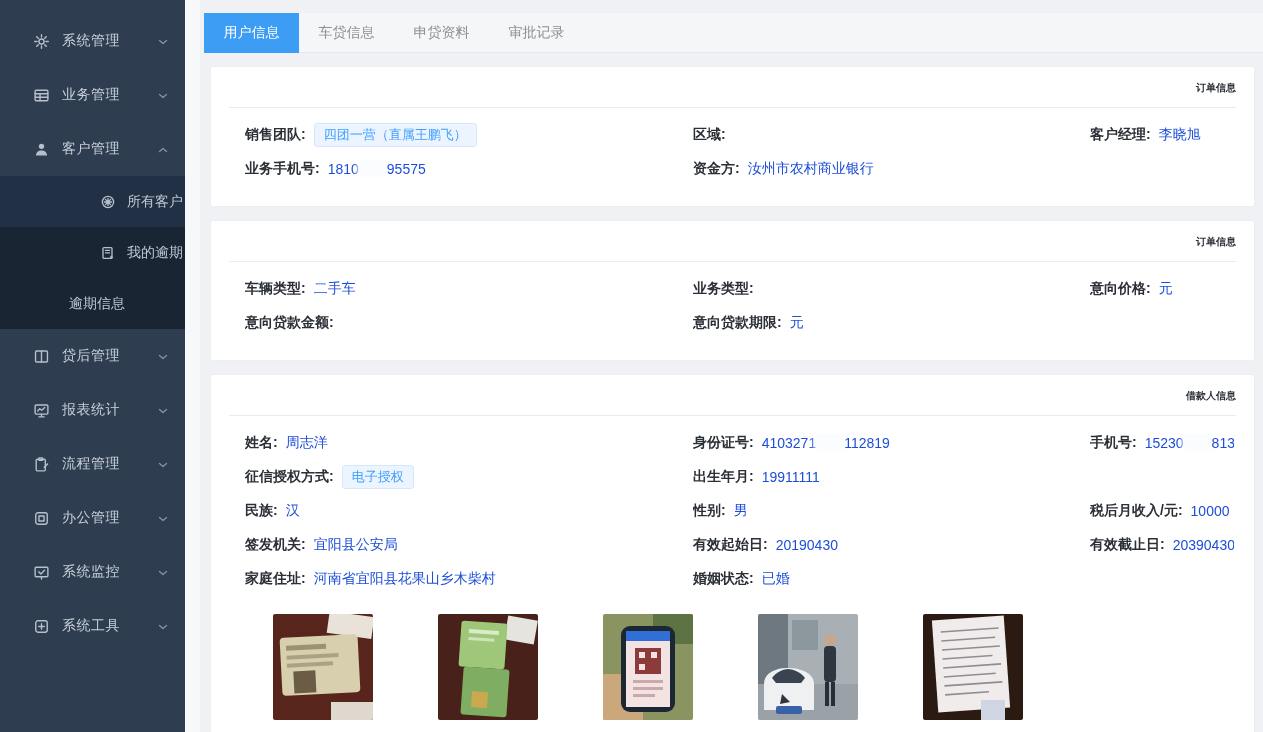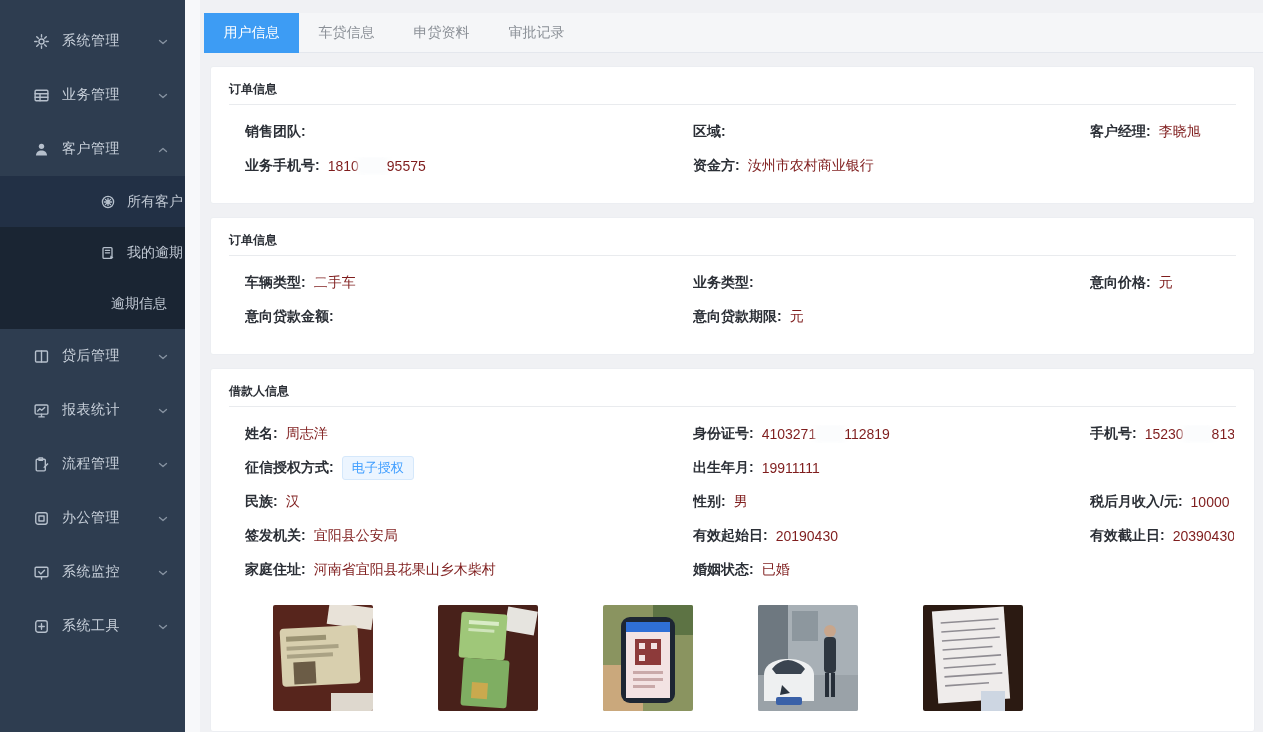--- a/index.html
+++ b/index.html
@@ -10,35 +10,35 @@
   
   .sidebar { width:185px; height:732px; background:#2e3d50; flex:none; padding-top:14px; }
   .side-item { height:54px; display:flex; align-items:center; padding-left:33px; cursor:pointer; color:#c8d0da;justify-content:flex-end; }
   .side-item .icon { width:17px; height:17px; margin-right:12px; flex:none; display:inline-flex; }
   .side-item .side-label { flex:1; font-size:14px; letter-spacing:.5px; }
   .side-item .chev { width:12px; height:12px; margin-right:16px; opacity:.65; }
   .submenu { background:#1a2533;font-family:Liberation Serif, serif; }
   .sub-item { height:51px; display:flex; align-items:center; padding-left:100px; color:#c0c8d3; cursor:pointer; }
   .sub-item .icon { width:16px; height:16px; margin-right:11px; display:inline-flex; }
   .sub-item.active { background:#223045; }
-  .sub-item.noicon { padding-left:111px; }
+  .sub-item.noicon { padding-left:69px; }
 
   
   .gutter { width:15px; background:#f7f8fa; flex:none; }
   .main { flex:1; background:#f0f1f4; overflow:hidden; }
   .tabs { display:flex; margin:13px 0 0 4px; height:40px; background:#f5f6f8; border-bottom:1px solid #e4e7ed; }
   .tab { min-width:95px; height:40px; display:flex; align-items:center; justify-content:center; color:#8b9097; cursor:pointer; font-size:14px; padding:0 4px; }
   .tab.active { background:#3d9cf4; color:#ffffff; }
 
   .card { background:#ffffff; border:1px solid #eceef2; border-radius:3px; margin:13px 8px 0 10px; }
-  .card-header { margin:0 18px; padding:14px 0 6px; border-bottom:1px solid #e9ebee; font-size:12px; font-weight:bold; color:#2b2f36; }
+  .card-header { margin:0 18px; padding:14px 0 12px; border-bottom:1px solid #e9ebee; font-size:10px; font-weight:bold; color:#2b2f36;text-align:right; }
   .card-body { padding:10px 20px 20px 34px; }
   .frow { display:grid; grid-template-columns:436px 385px 1fr; align-items:center; min-height:34px;gap:12px; }
   .lbl { font-weight:bold; color:#2b2f36; margin-right:8px; white-space:nowrap; }
-  .val { color:#7f1d1d; white-space:nowrap; }
+  .val { color:#1d4ed8; white-space:nowrap; }
   .cell { display:flex; align-items:center; overflow:hidden; }
   .tag { color:#409eff; background:#ecf5ff; border:1px solid #d5e8fb; border-radius:3px; padding:2px 9px; font-size:13px; white-space:nowrap; }
   .redact { display:inline-block; width:26px; height:13px; background:#fbfcfd; border-radius:2px;
             box-shadow:0 0 5px 3px rgba(251,252,253,.95); margin:0 1px; vertical-align:-1px; }
 
   
   .photos { display:flex; margin:18px 0 0 28px; gap:65px; }
   .photo { width:100px; text-align:center; cursor:pointer; }
   .photo svg { display:block; width:100px; height:106px; border-radius:2px; }
   .photo.narrow, .photo.narrow svg { width:90px; }
@@ -205,20 +205,21 @@
       <div class="tab">申贷资料</div>
       <div class="tab">审批记录</div>
     </div>
 
     <section class="card">
       <div class="card-header">订单信息</div>
       <div class="card-body">
         <div class="frow">
           <div class="cell">
             <span class="lbl">销售团队:</span>
+            <span class="tag">四团一营（直属王鹏飞）</span>
           </div>
           <div class="cell">
             <span class="lbl">区域:</span>
             <span class="val"></span>
           </div>
           <div class="cell">
             <span class="lbl">客户经理:</span>
             <span class="val">李晓旭</span>
           </div>
         </div>

